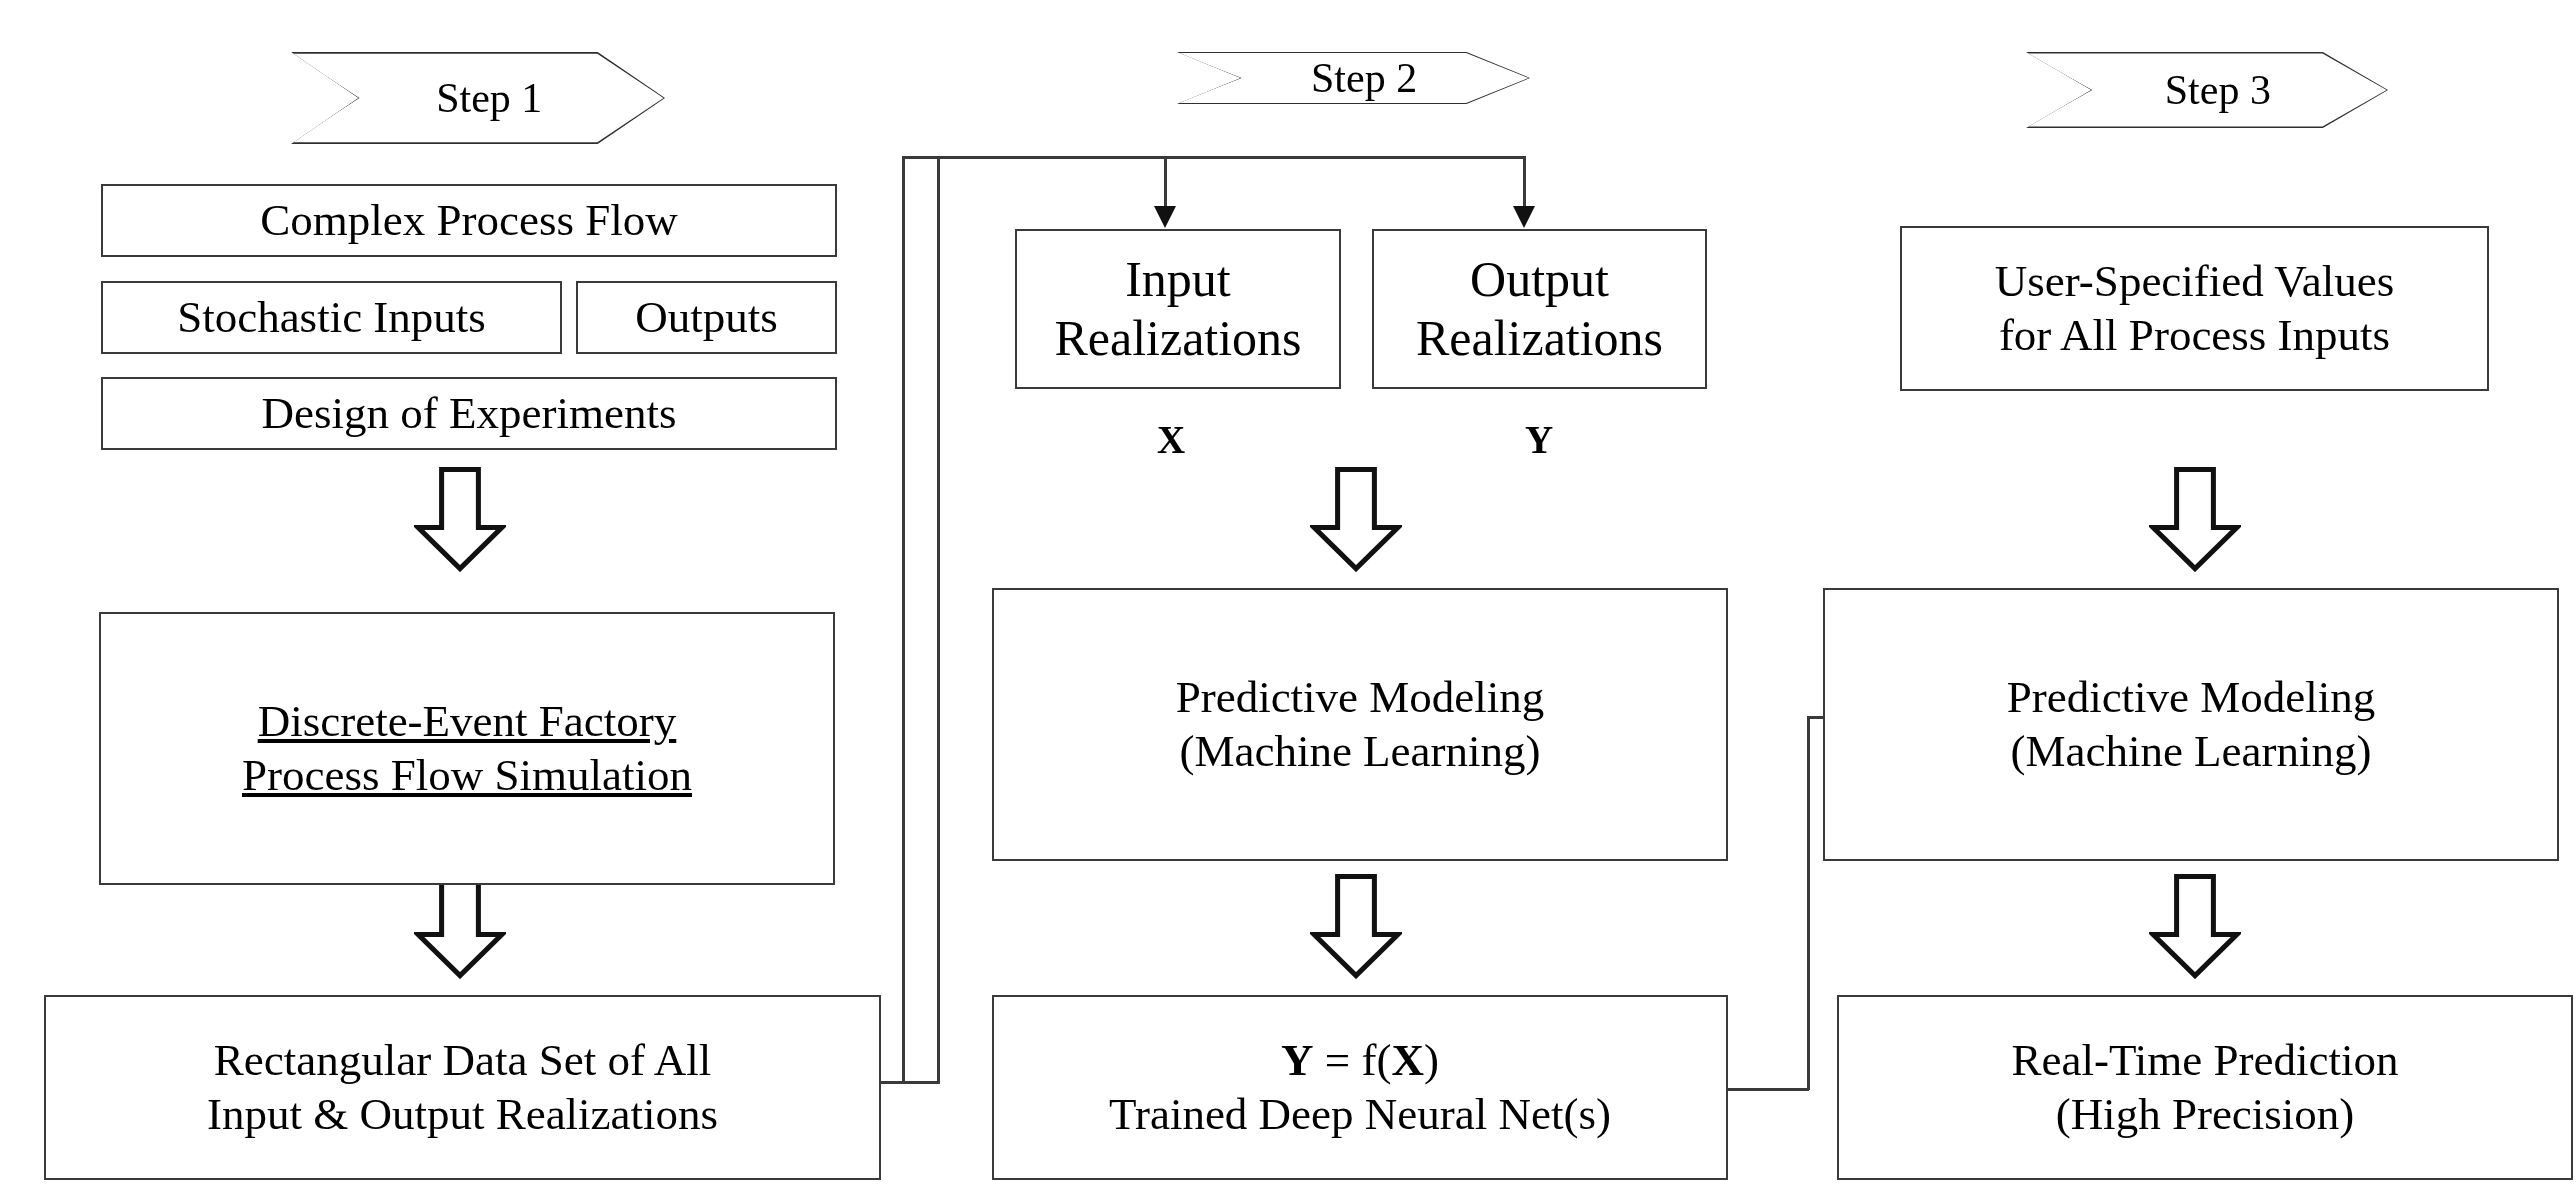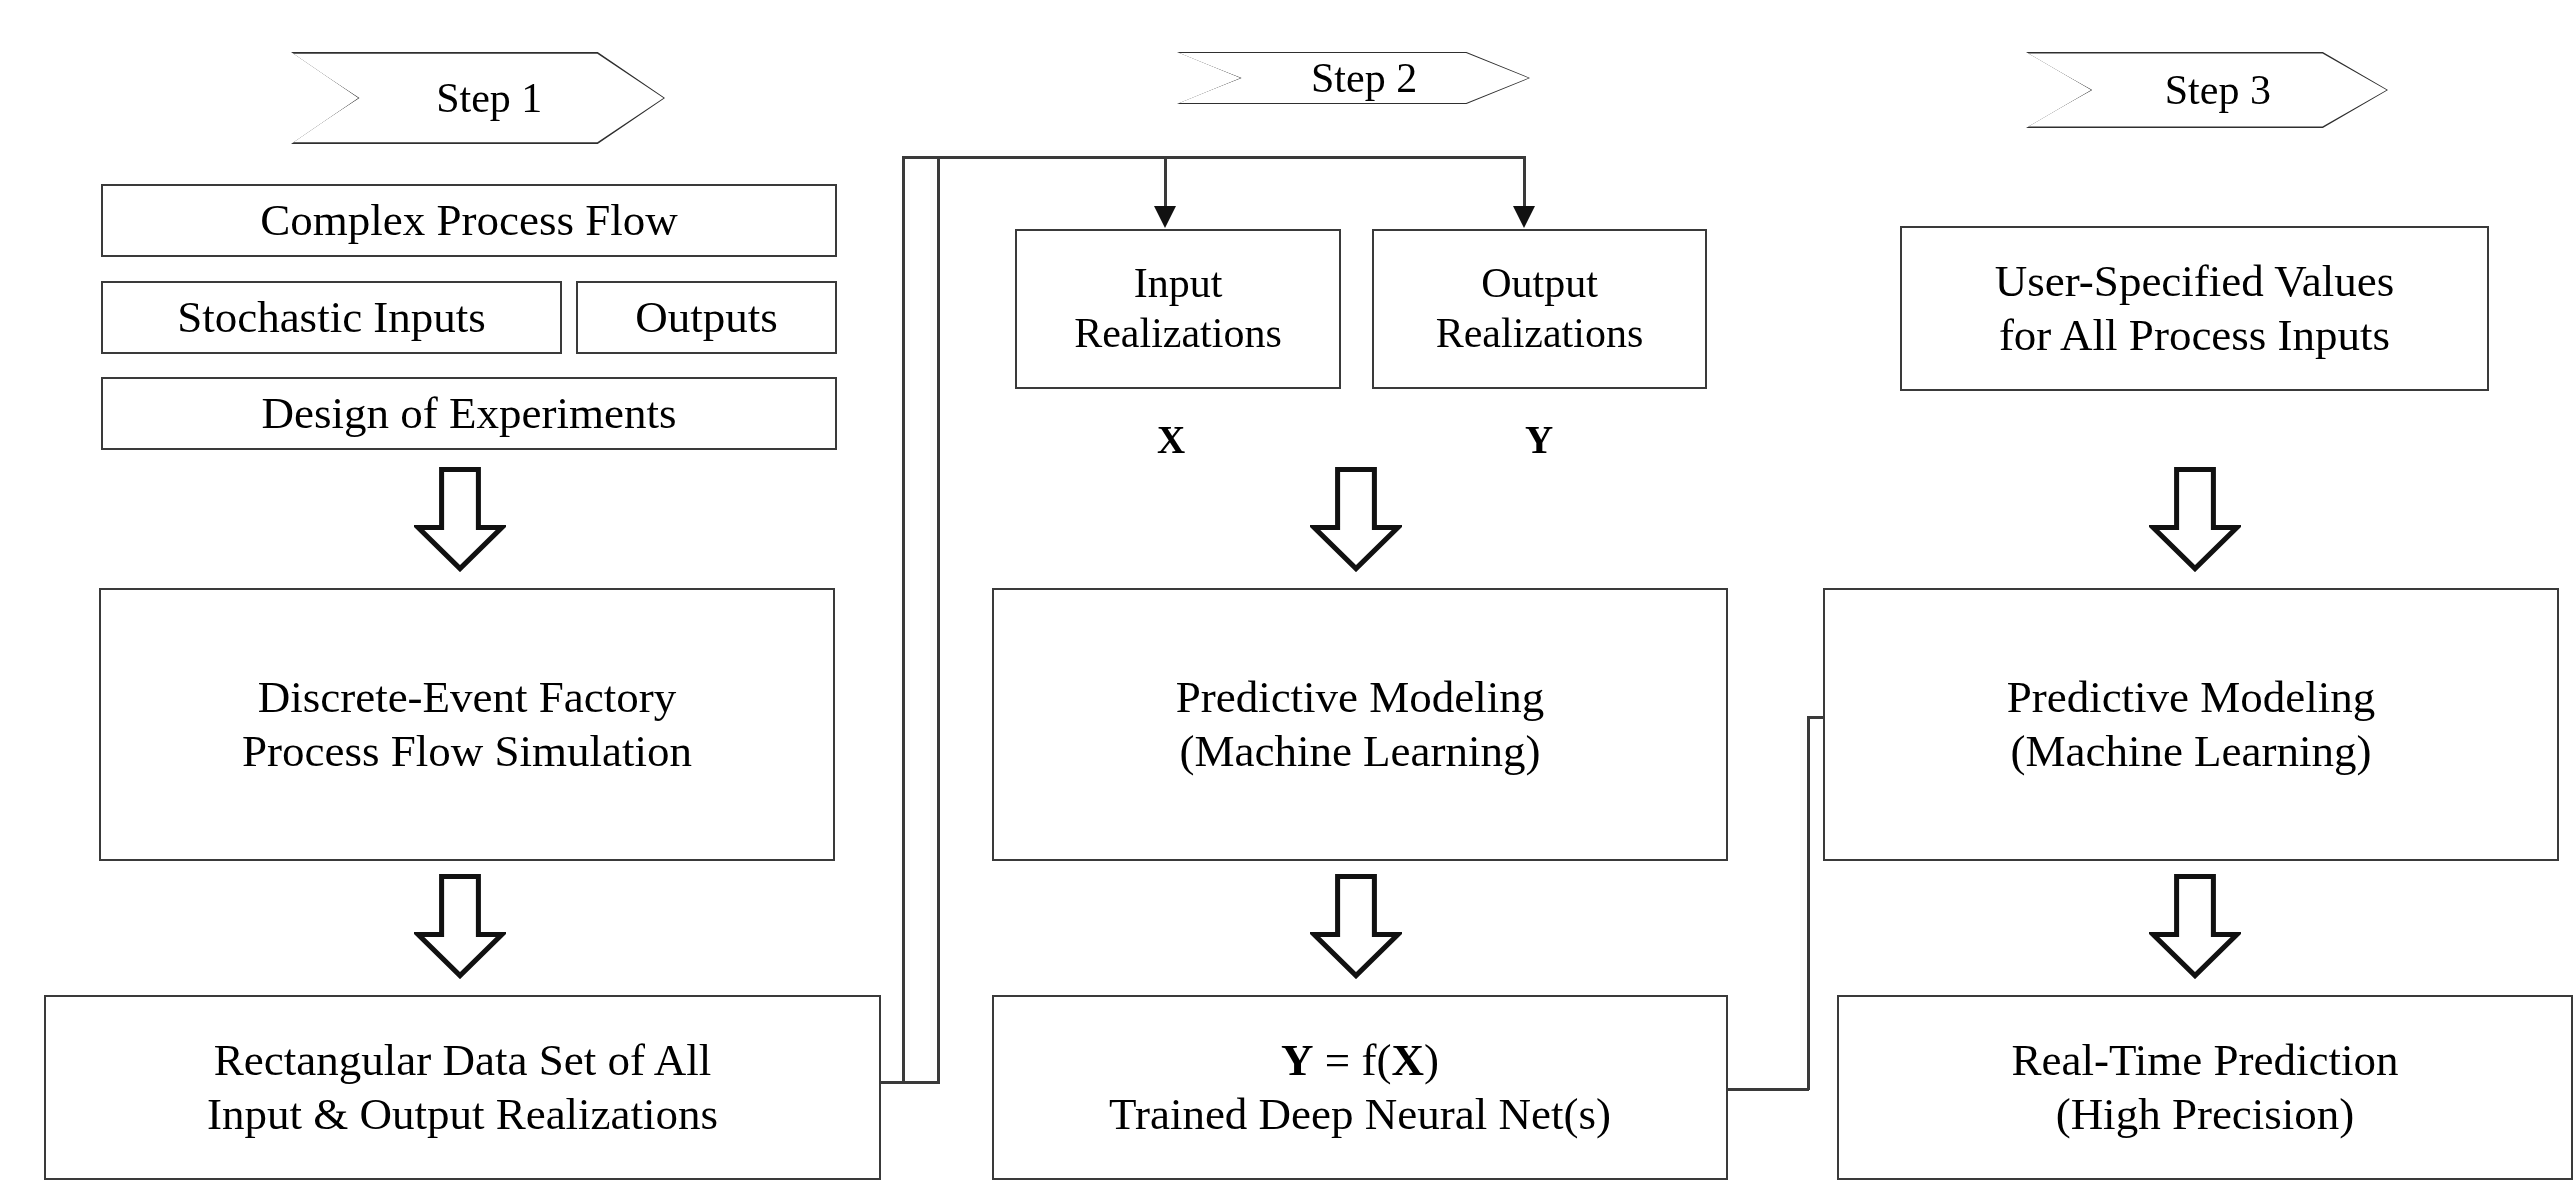--- a/index.html
+++ b/index.html
@@ -96,21 +96,21 @@
     position: absolute;
     font-weight: bold;
     font-size: 39px;
     line-height: 1;
     z-index: 6;
     color: #000;
     text-align: center;
   }
 
   .fs-big   { font-size: 45px; }
-  .fs-mid   { font-size: 42px; }
+  .fs-mid   { font-size: 50px; }
   .fs-step  { font-size: 42px; }
 </style>
 </head>
 <body>
 
 <div id="canvas">
 
   <div class="chevron" style="left:291px; top:52px; width:374px; height:92px;">
     <div class="inner"></div>
     <div class="clabel fs-step">Step 1</div>
@@ -141,21 +141,21 @@
   <div class="box fs-big" style="left:101px; top:377px; width:736px; height:73px;">
     <span class="txt">Design of Experiments</span>
   </div>
 
   <div class="downarrow" style="left:414px; top:467px; width:92px; height:105px;">
     <svg viewBox="0 0 110 125" preserveAspectRatio="none">
       <polygon points="33,3 77,3 77,72 105,72 55,121 5,72 33,72" fill="#ffffff" stroke="#111111" stroke-width="6" stroke-linejoin="miter"></polygon>
     </svg>
   </div>
 
-  <div class="box fs-big" style="left:99px; top:588px; width:736px; height:273px;">
+  <div class="box fs-big" style="left:99px; top:612px; width:736px; height:273px;text-decoration:underline;">
     <span class="txt">
       <span>Discrete-Event Factory</span>
       <span class="l2">Process Flow Simulation</span>
     </span>
   </div>
 
   <div class="downarrow" style="left:414px; top:874px; width:92px; height:105px;">
     <svg viewBox="0 0 110 125" preserveAspectRatio="none">
       <polygon points="33,3 77,3 77,72 105,72 55,121 5,72 33,72" fill="#ffffff" stroke="#111111" stroke-width="6" stroke-linejoin="miter"></polygon>
     </svg>

